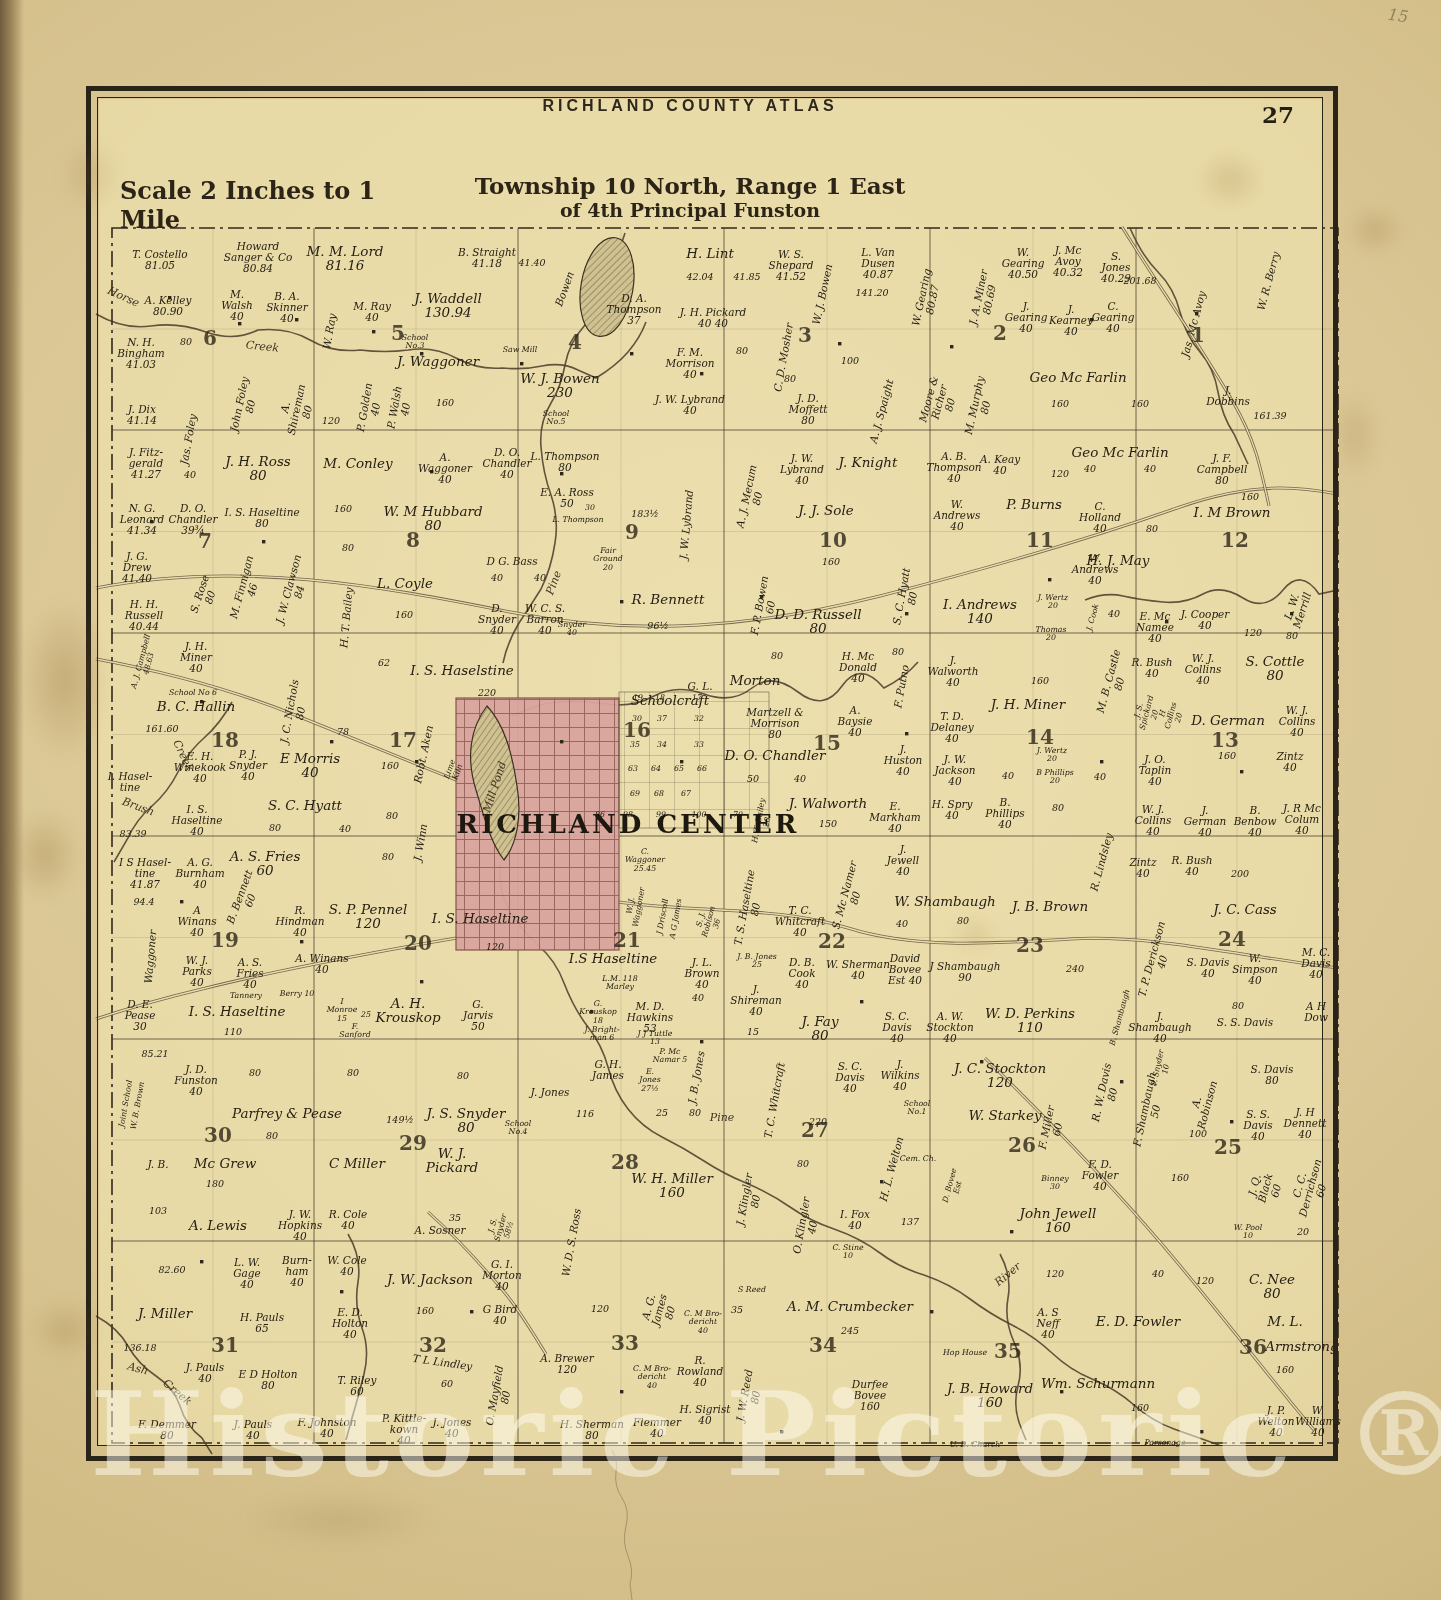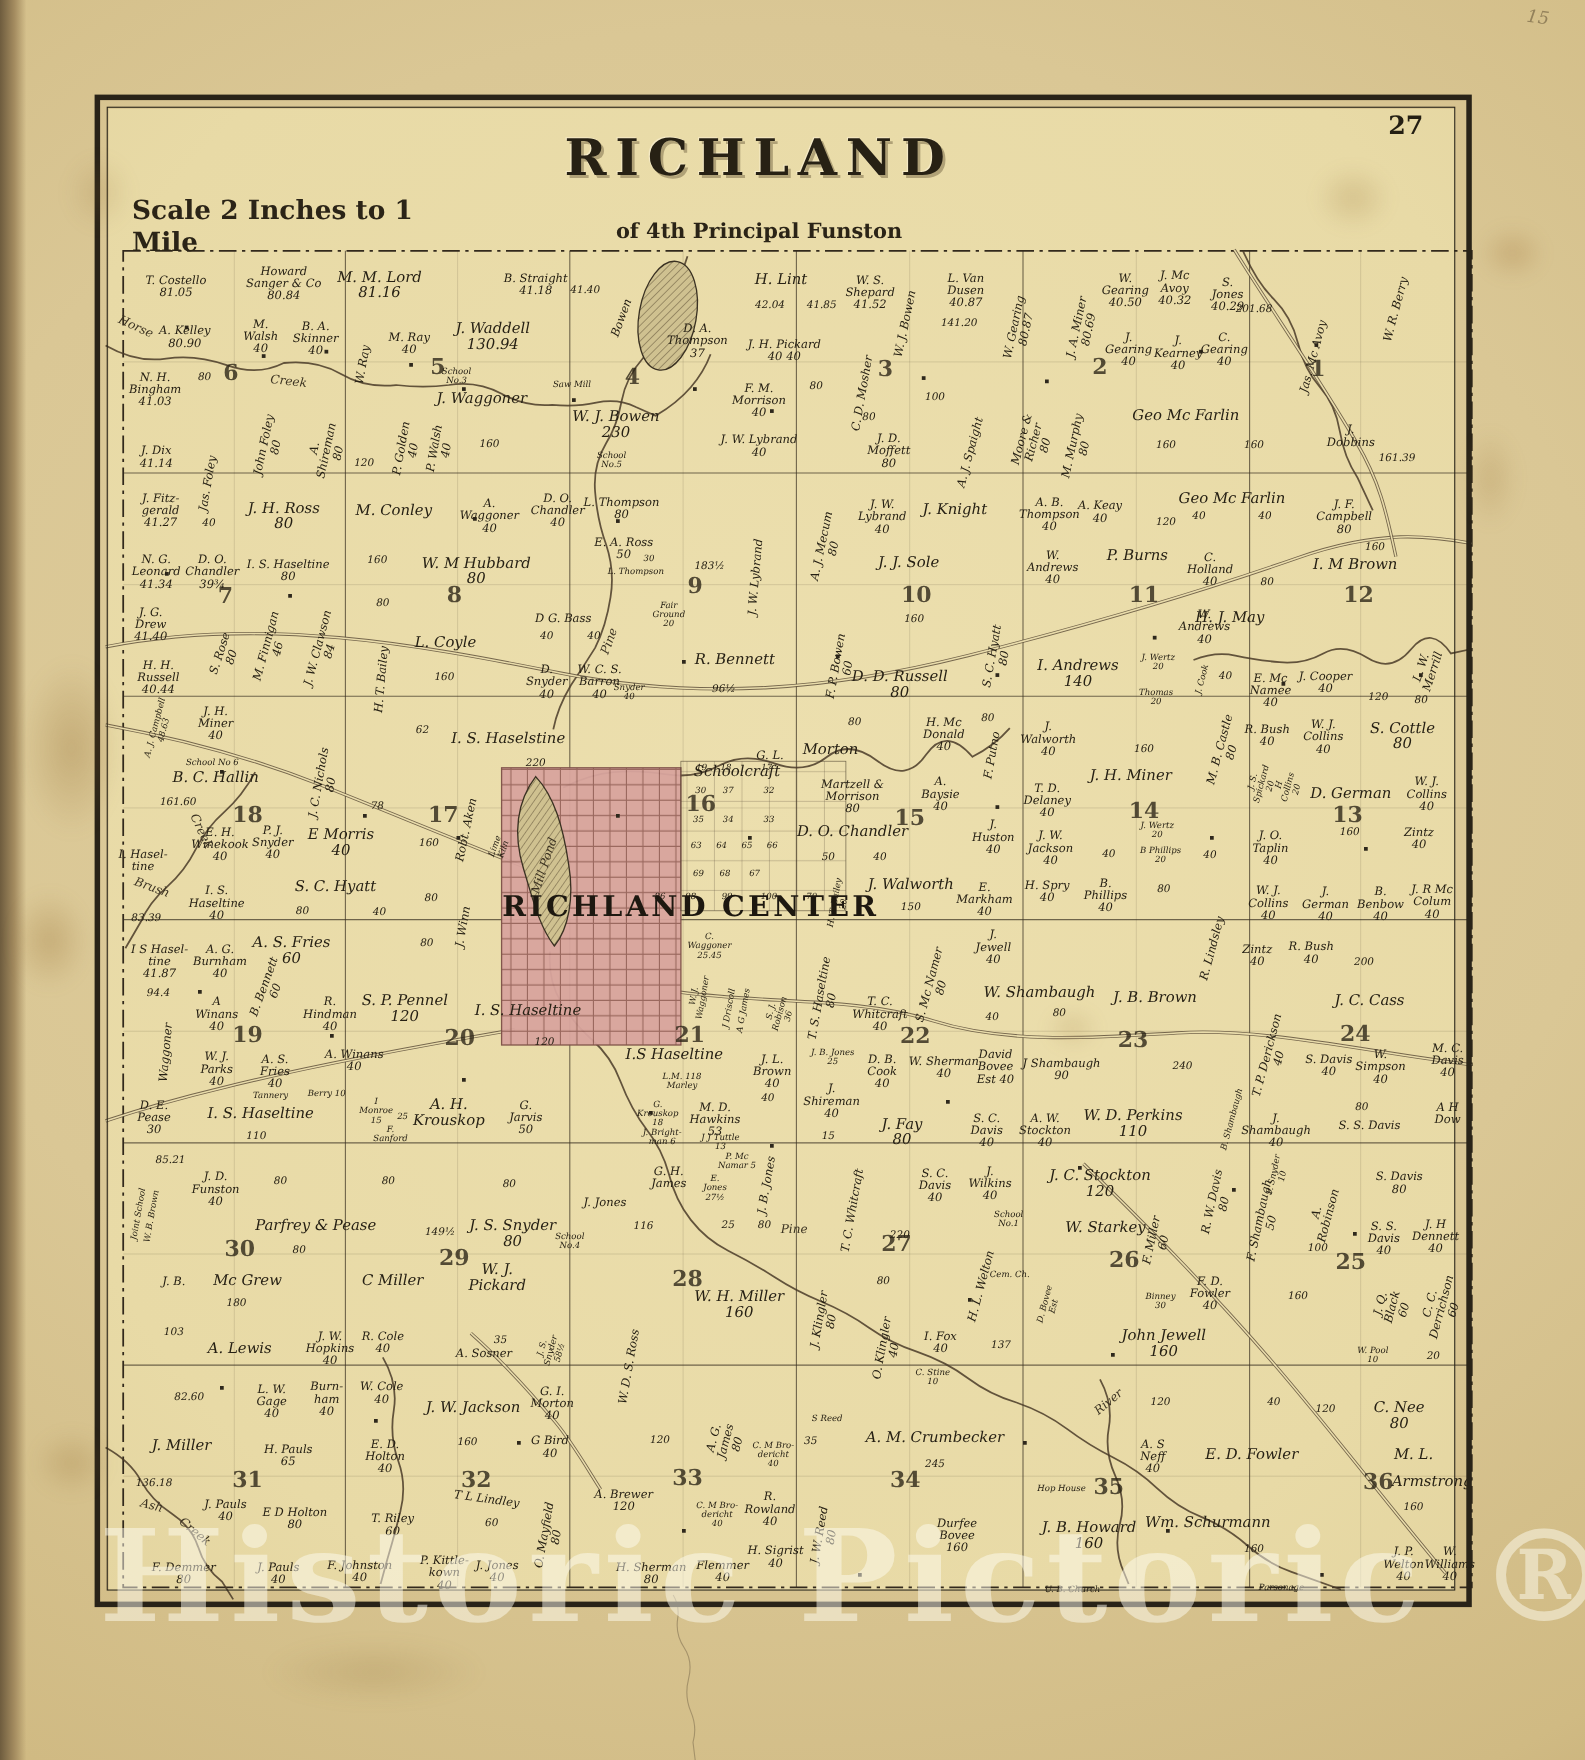--- a/index.html
+++ b/index.html
@@ -637,21 +637,22 @@
         <text class="lsec" text-anchor="middle" x="1253" y="1354">36</text>
         <text class="ltown" text-anchor="middle" x="628" y="833">RICHLAND CENTER</text>
       </g>
     <path d="M612,1450 q6,10 4,22 q-2,14 6,26 q8,12 4,28 q-4,16 2,30 q6,14 2,28 l2,16" stroke="#8b7a58" stroke-width="1" fill="none" opacity="0.65"></path>
   </svg>
 
   <div class="frame-inner"></div>
   <div class="frame-outer"></div>
   <div class="book-edge"></div>
 
-  <div class="map-title">RICHLAND</div>
+  <div class="series">RICHLAND COUNTY ATLAS</div>
+  <div class="sub1">Township 10 North, Range 1 East</div>
   <div class="sub2">of 4th Principal Funston</div>
   <div class="scale">Scale 2 Inches to 1 Mile</div>
   <div class="pageno">27</div>
   <div class="corner-note">15</div>
 
   <div class="stain" style="left:20px;top:600px;width:90px;height:160px;background:radial-gradient(closest-side,rgba(140,100,40,.28),rgba(140,100,40,0))"></div>
   <div class="stain" style="left:10px;top:810px;width:70px;height:90px;background:radial-gradient(closest-side,rgba(150,110,50,.3),rgba(150,110,50,0))"></div>
   <div class="stain" style="left:1195px;top:150px;width:70px;height:60px;background:radial-gradient(closest-side,rgba(140,100,40,.2),rgba(140,100,40,0))"></div>
   <div class="stain" style="left:1345px;top:205px;width:60px;height:50px;background:radial-gradient(closest-side,rgba(150,100,40,.24),rgba(150,100,40,0))"></div>
   <div class="stain" style="left:950px;top:915px;width:50px;height:40px;background:radial-gradient(closest-side,rgba(140,100,40,.16),rgba(140,100,40,0))"></div>

